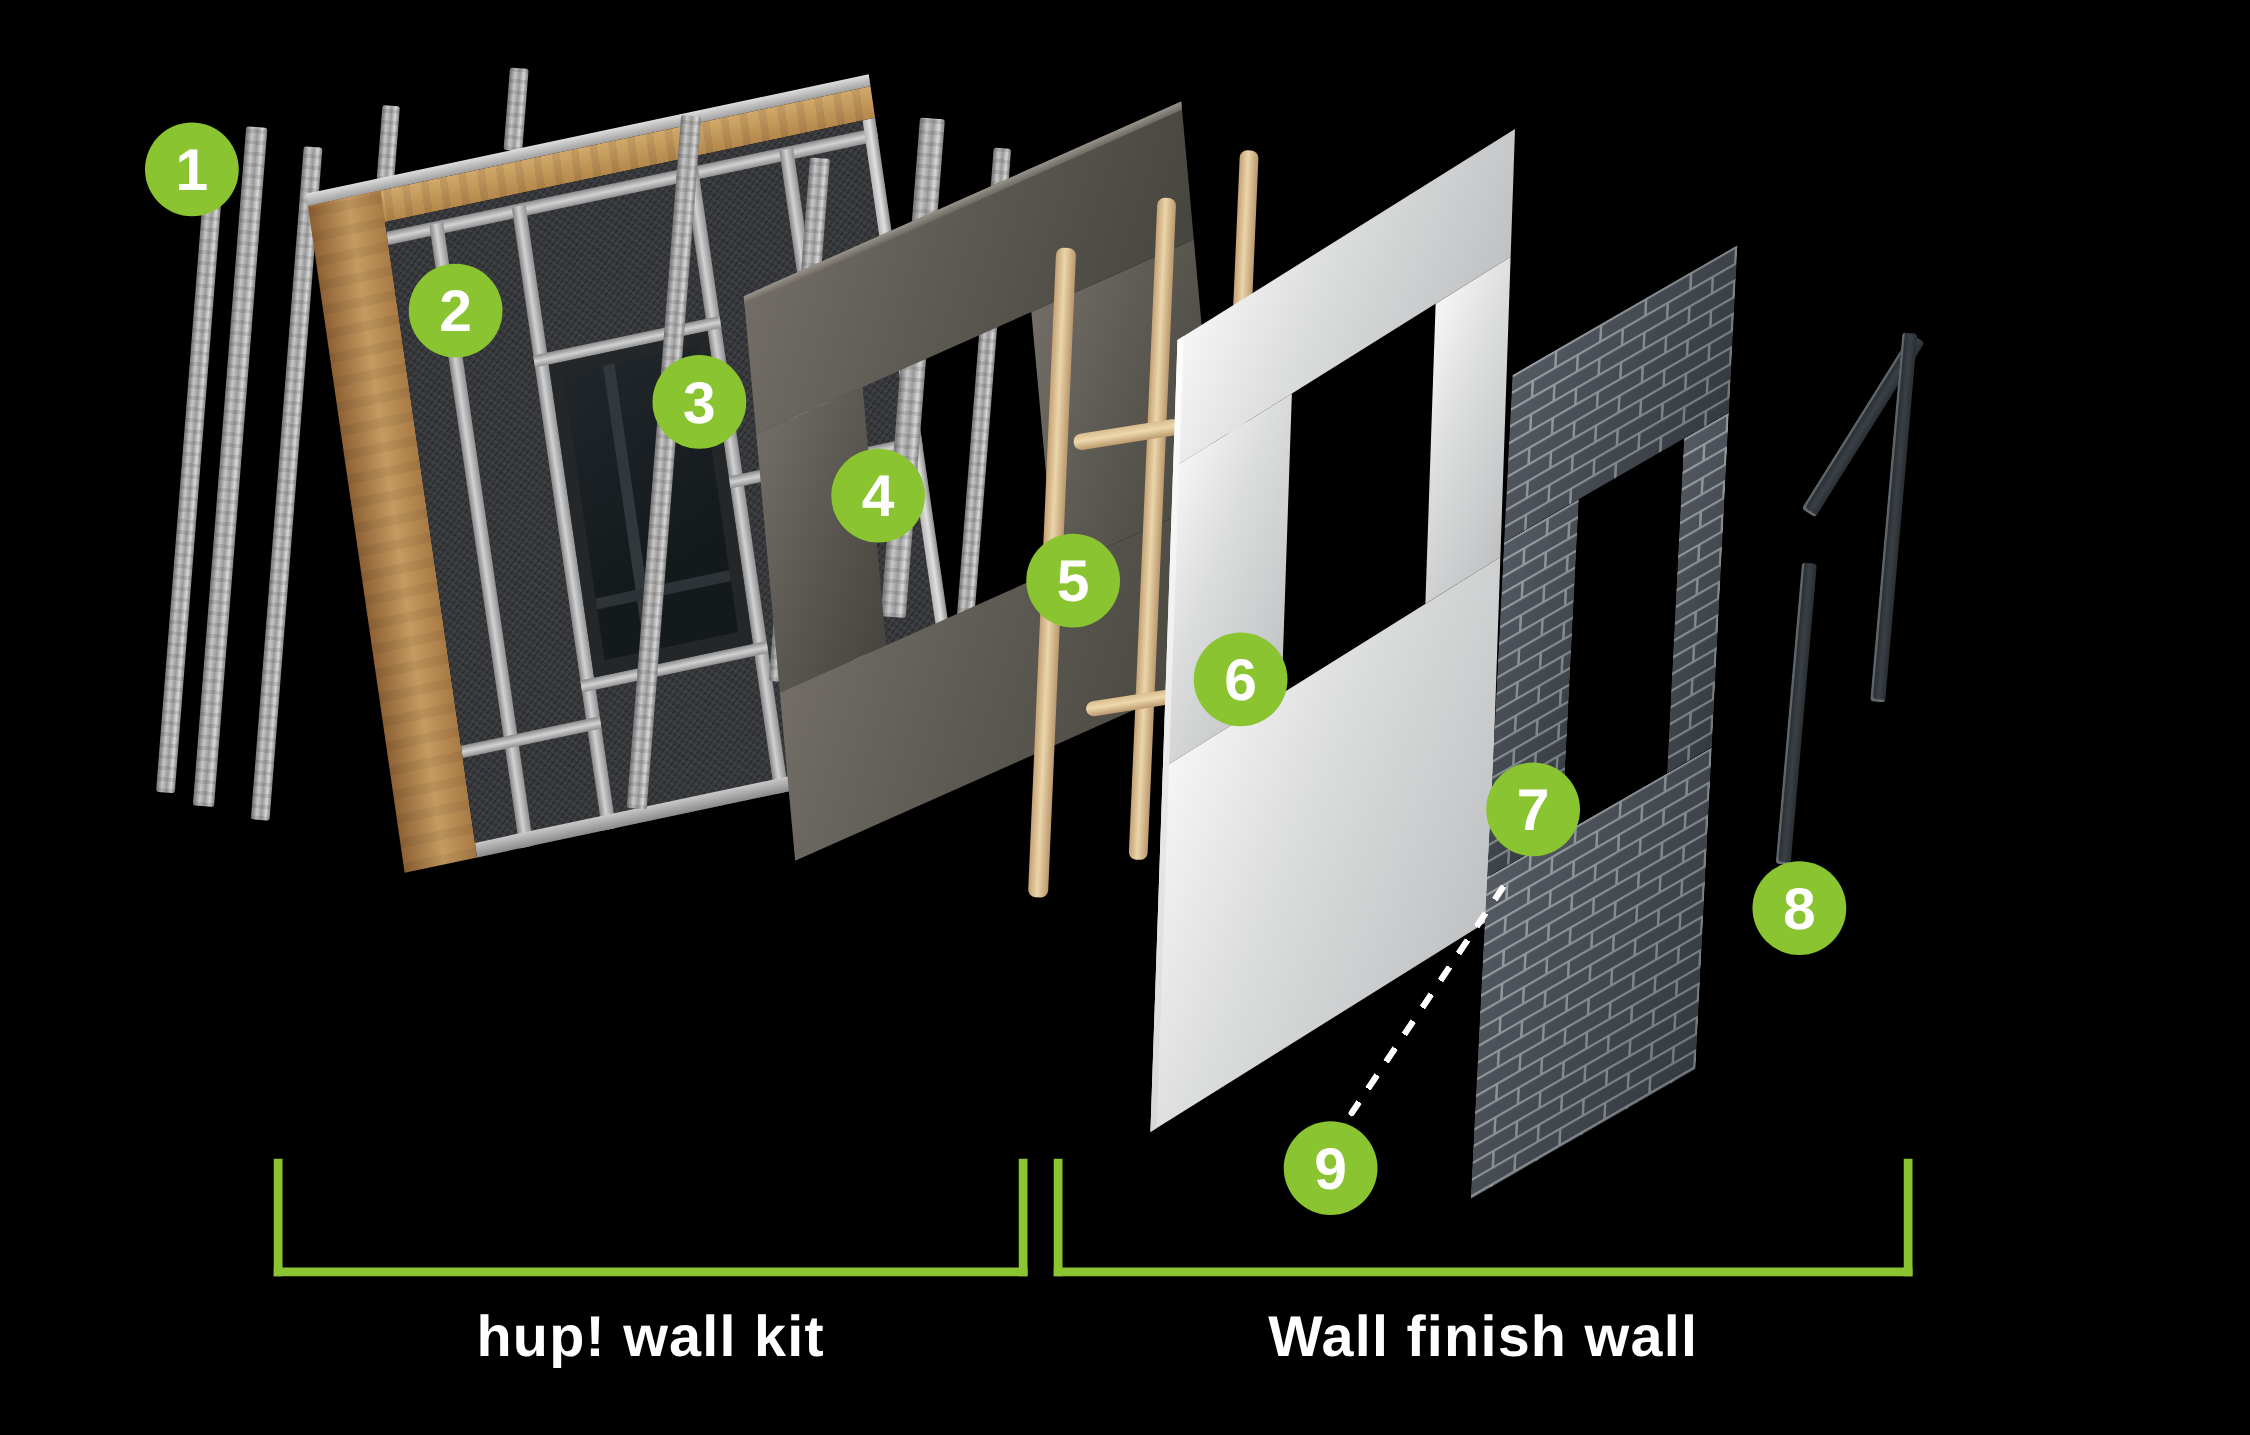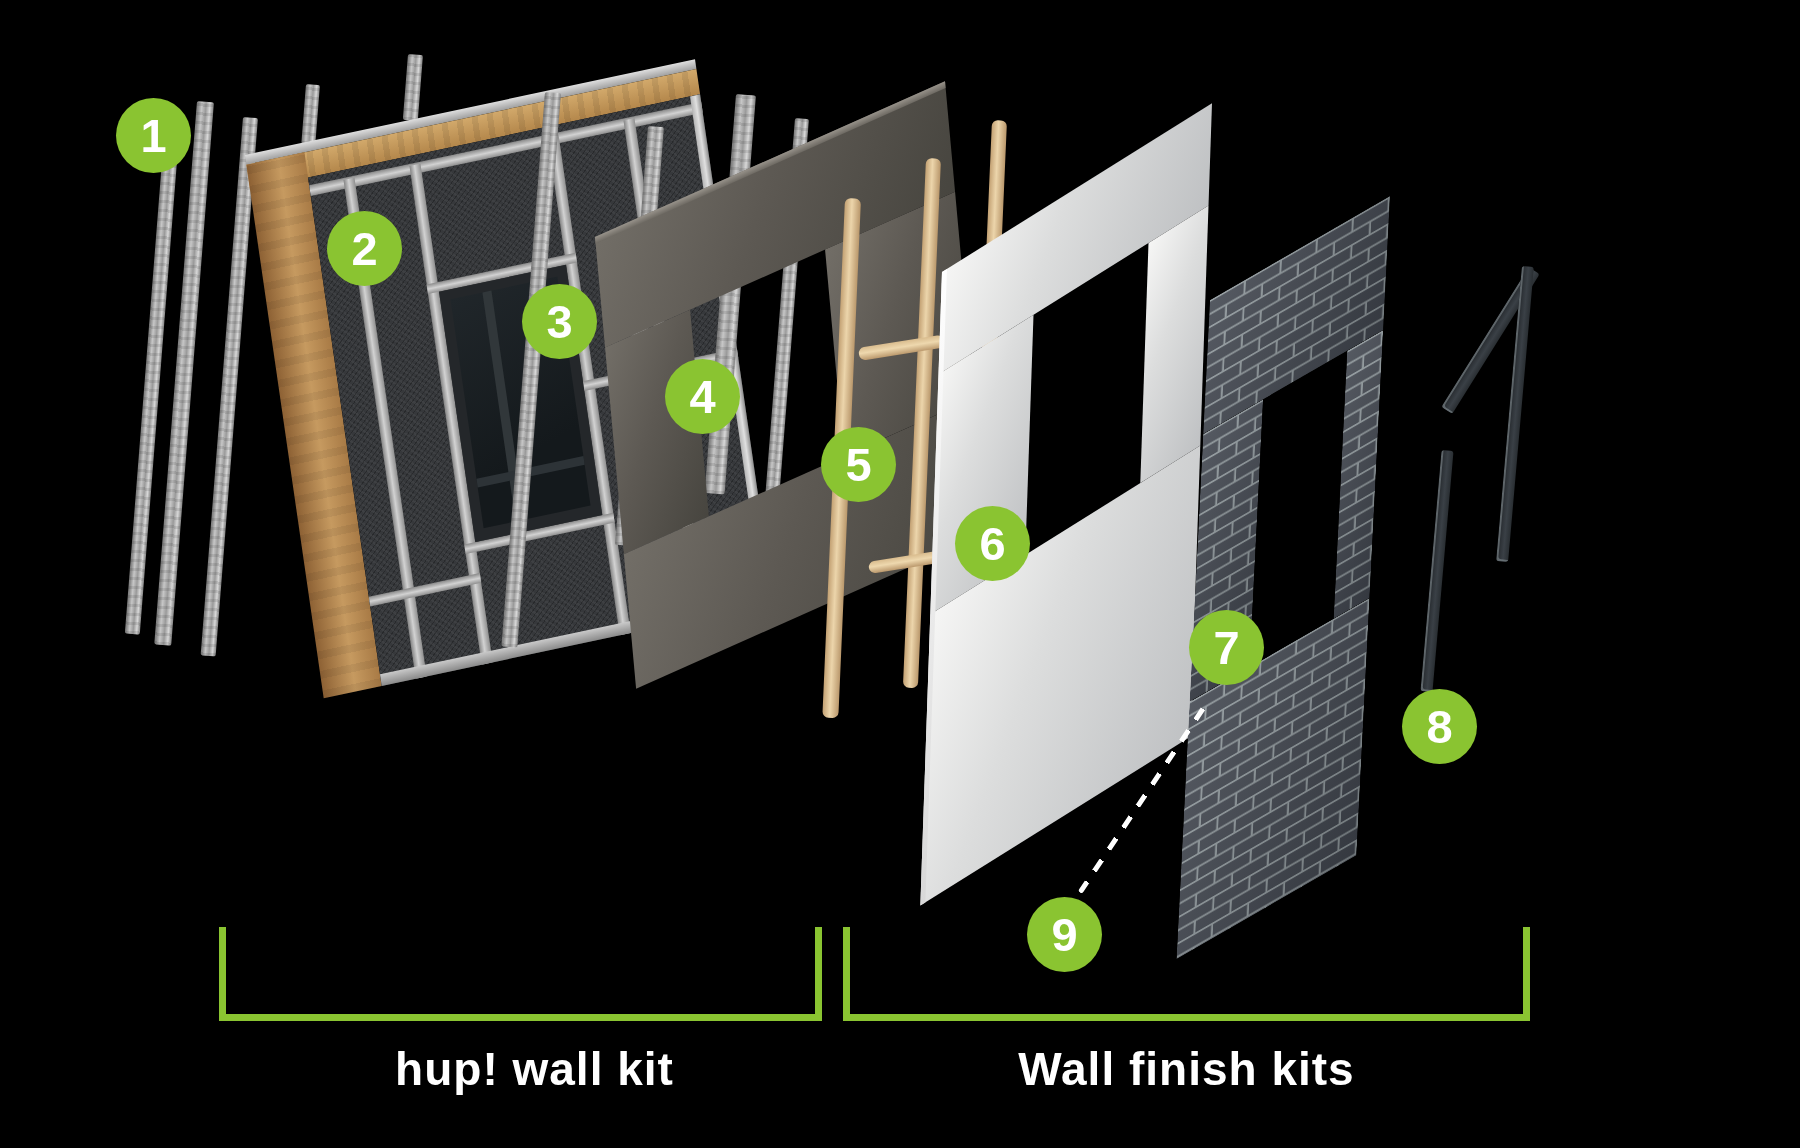--- a/index.html
+++ b/index.html
@@ -238,16 +238,16 @@
     </div>
   <div class="marker" style="left:1402px;top:689px;">
       <span>8</span>
     </div>
   <div class="marker" style="left:1027px;top:897px;">
       <span>9</span>
     </div>
 
   <div class="bracket" style="left:219px;width:589px;"></div>
   <div class="bracket" style="left:843px;width:673px;"></div>
-  <div class="kit-label" style="left:233px;width:603px;">hup! wall kit</div>
-  <div class="kit-label" style="left:843px;width:687px;">Wall finish kits</div>
+  <div class="kit-label" style="left:219px;width:603px;">hup! wall kit</div>
+  <div class="kit-label" style="left:843px;width:687px;">Wall finish wall</div>
 
 </div>
 
 </body></html>

